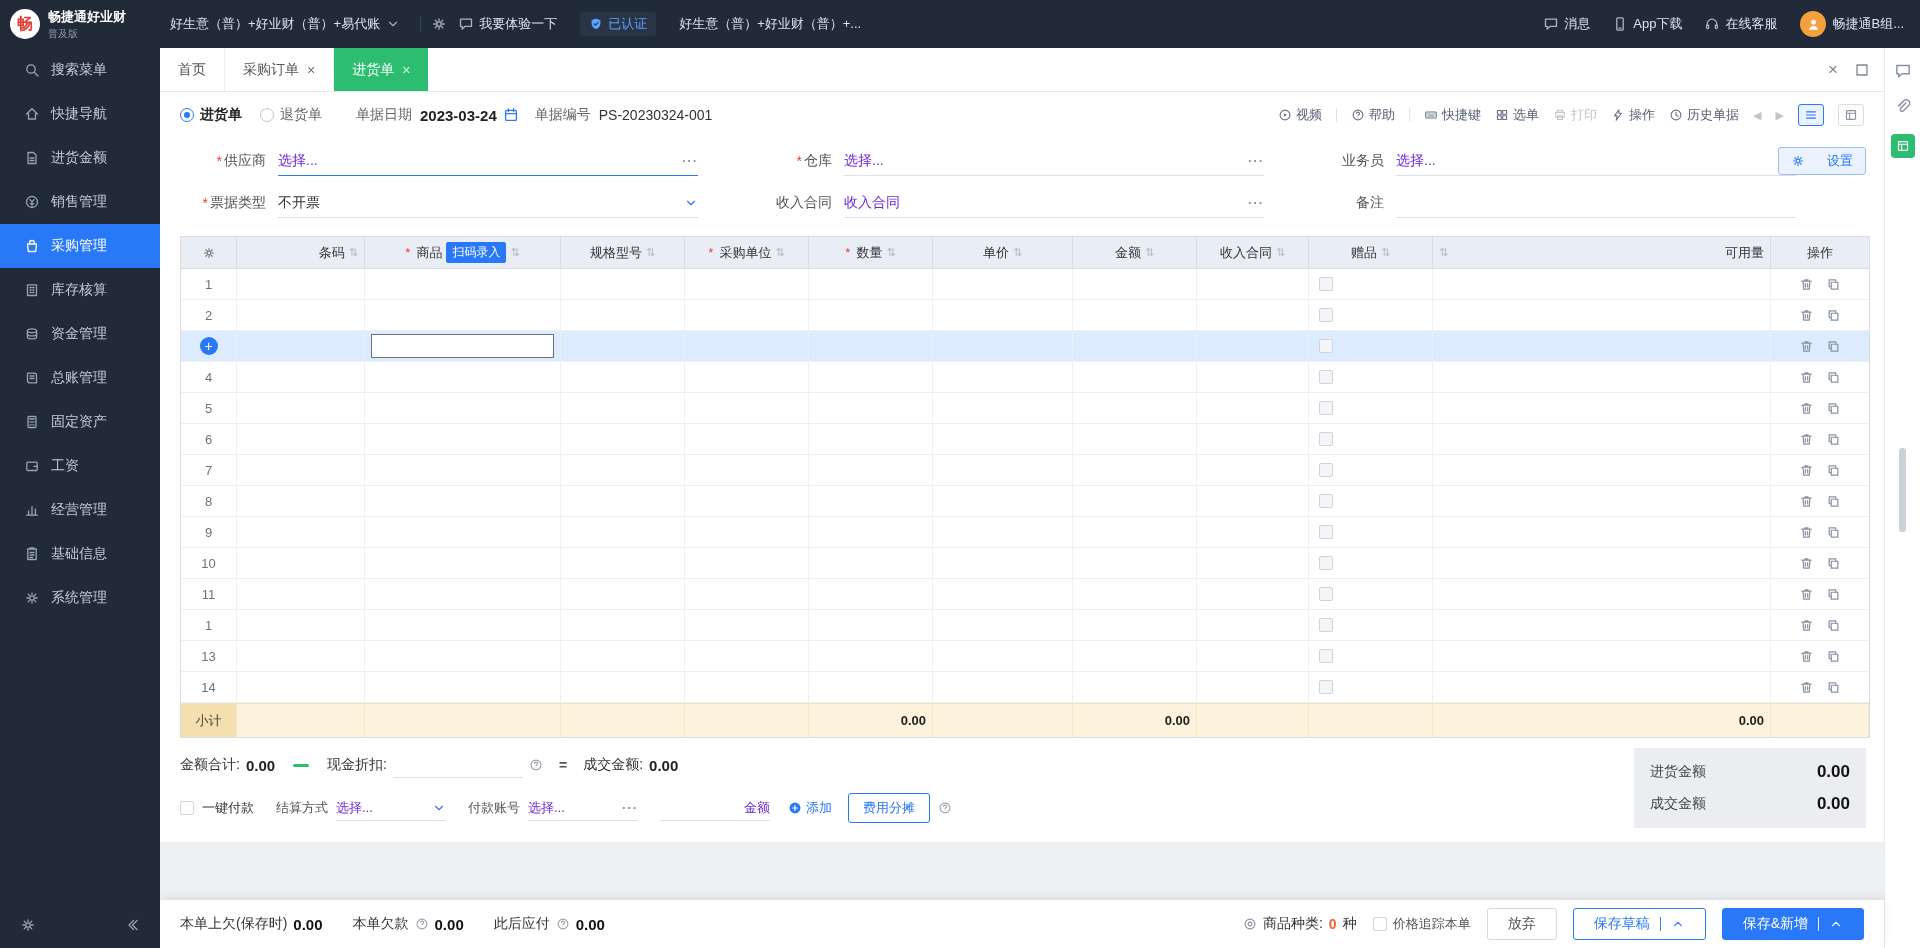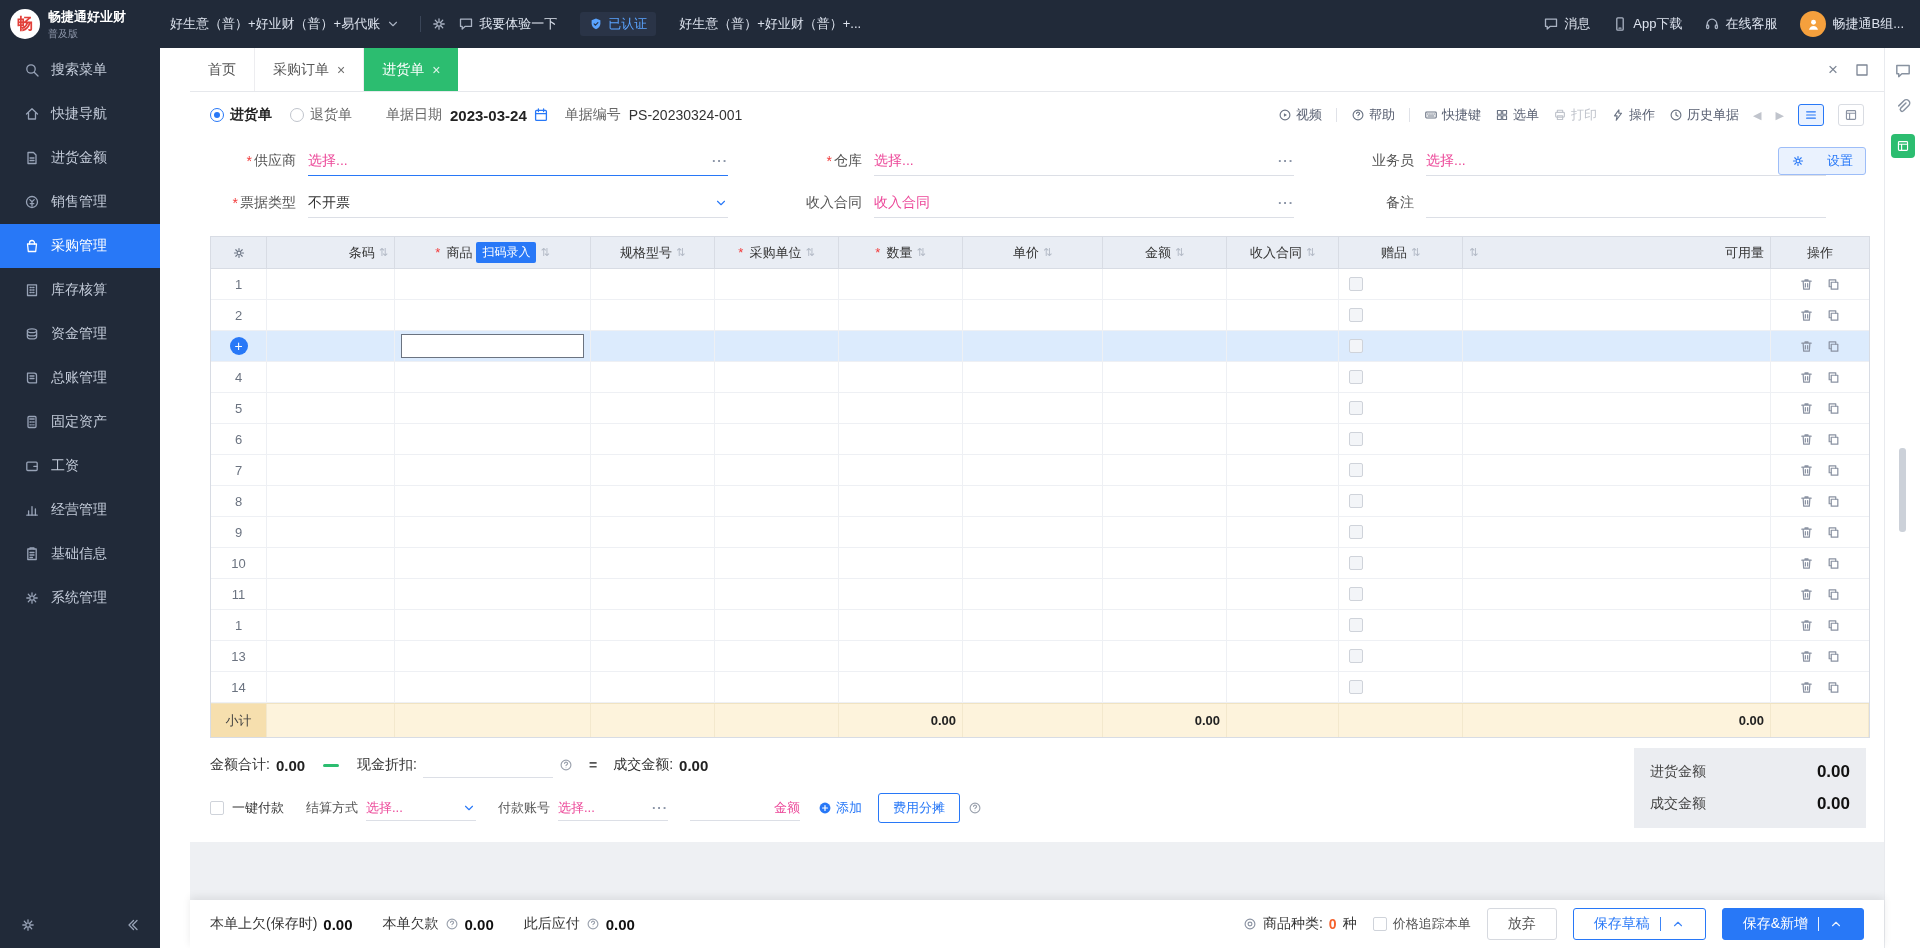--- a/index.html
+++ b/index.html
@@ -29,21 +29,21 @@
 
 .shell { display:flex; height:900px; }
 .sidebar { width:160px; background:#212a39; display:flex; flex-direction:column; flex:none; }
 .side-item { height:44px; display:flex; align-items:center; gap:11px; padding-left:24px; color:#c3cbd9; font-size:14px; cursor:pointer; }
 .side-item .ic { color:#98a3b7; }
 .side-item.active { background:#2878f7; color:#fff; }
 .side-item.active .ic { color:#fff; }
 .sidebar-foot { margin-top:auto; height:46px; display:flex; align-items:center; justify-content:space-between; padding:0 20px; color:#98a3b7; }
 .sidebar-foot .ic { cursor:pointer; }
 
-.main { flex:1; display:flex; flex-direction:column; min-width:0;margin-left:30px; }
+.main { flex:1; display:flex; flex-direction:column; min-width:0; }
 .right-strip { width:36px; background:#fff; border-left:1px solid #e8eaee; display:flex; flex-direction:column; align-items:center; padding-top:14px; gap:18px; position:relative; flex:none; }
 .right-strip > .ic { color:#8892a0; width:18px; height:18px; cursor:pointer; }
 .green-panel { width:24px; height:24px; border-radius:4px; background:#2cbd70; display:flex; align-items:center; justify-content:center; color:#fff; cursor:pointer; }
 .scroll-thumb { position:absolute; top:400px; left:14px; width:7px; height:84px; border-radius:3px; background:#ccd1d9; cursor:pointer; }
 
 
 .tabrow { height:44px; background:#fff; border-bottom:1px solid #e6e8ec; display:flex; align-items:stretch; flex:none; }
 .tabs-wrap { display:flex; align-items:stretch; }
 .tab { display:flex; align-items:center; gap:8px; padding:0 18px; font-size:14px; color:#555; border-right:1px solid #ededf0; cursor:pointer; }
 .tab.active { background:#2cbd70; color:#fff; border-right:none; }
@@ -75,21 +75,21 @@
 
 
 .form-area { padding:2px 20px 10px; position:relative; flex:none; }
 .form-row { display:flex; align-items:center; height:42px; }
 .fgroup { display:flex; align-items:center; margin-right:48px; }
 .flabel { font-size:14px; color:#555; display:flex; justify-content:flex-end; align-items:center; margin-right:12px; white-space:nowrap; }
 .lc1 { width:86px; } .lc2 { width:86px; } .lc3 { width:72px; }
 .field { width:420px; height:30px; border-bottom:1px solid #dcdfe6; display:flex; align-items:center; font-size:14px; color:#333; cursor:text; }
 .field.w3 { width:400px; }
 .field.focus { border-bottom-color:#2878f7; }
-.ph { color:#ec4899; }
+.ph { color:#6d28d9; }
 .dots { margin-left:auto; color:#8a94a6; letter-spacing:1px; font-weight:bold; font-size:13px; cursor:pointer; }
 .chev-blue { margin-left:auto; color:#2878f7; }
 .settings-btn { position:absolute; right:18px; top:9px; height:28px; display:flex; align-items:center; gap:22px; padding:0 12px; background:#eaf2fe; border:1px solid #9dbdf8; border-radius:3px; color:#2878f7; font-size:13px; cursor:pointer; }
 .settings-btn .ic { color:#2878f7; }
 
 
 .grid { margin:2px 14px 0 20px; border:1px solid #d8dce4; flex:none; font-size:13px; }
 .gh { display:flex; background:#e9edf4; height:32px; border-bottom:1px solid #d8dce4; }
 .th { display:flex; align-items:center; justify-content:center; gap:4px; border-right:1px solid #d8dce4; color:#333; padding:0 6px; }
 .th:last-child, .td:last-child { border-right:none; }

